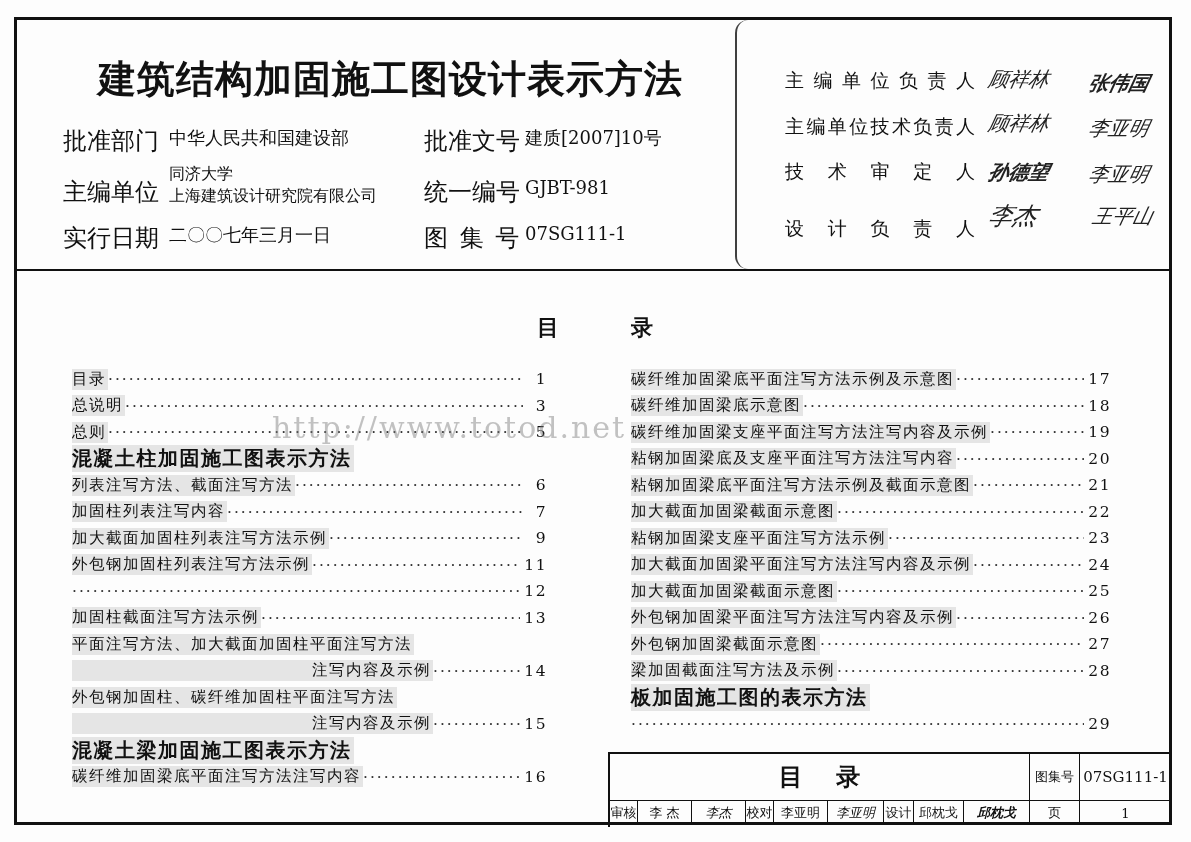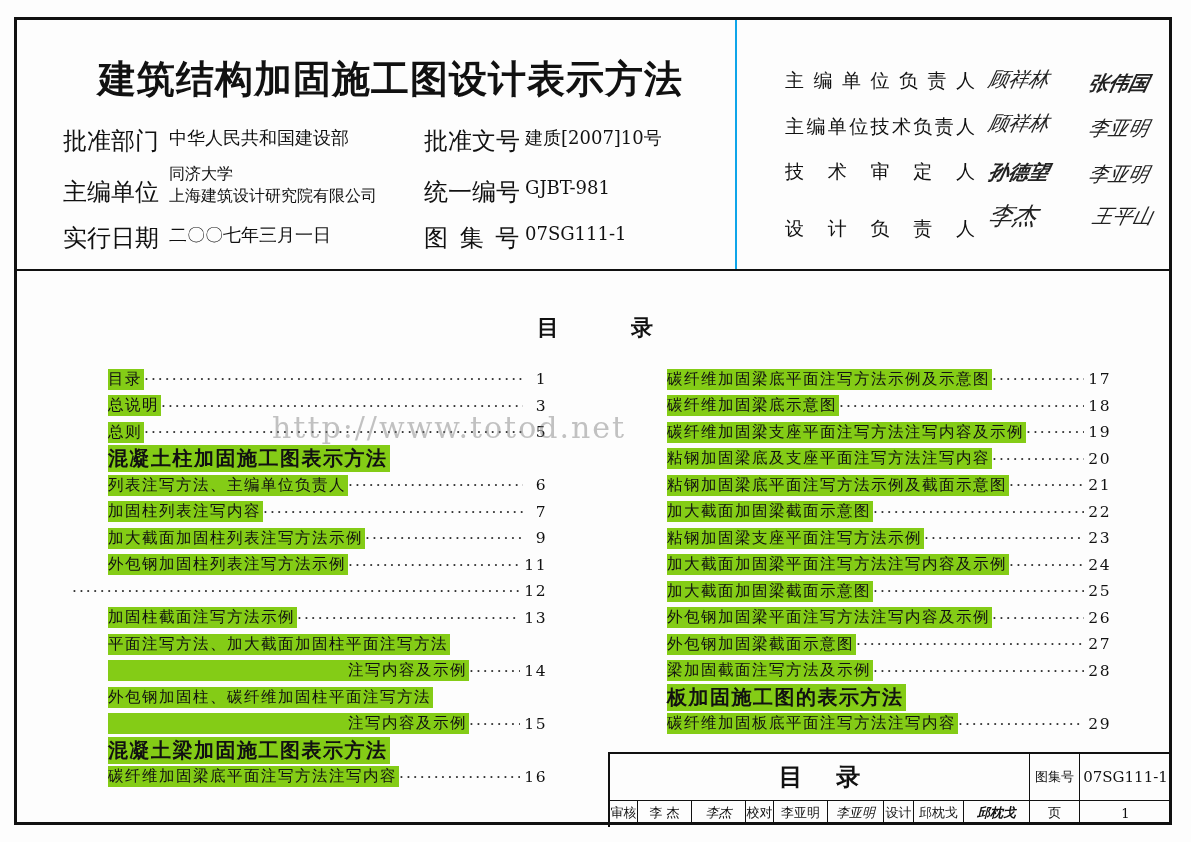--- a/index.html
+++ b/index.html
@@ -4,35 +4,35 @@
 <style>
   html, body { margin:0; padding:0; background:#fdfdfd; }
   body { width:1191px; height:842px; position:relative; overflow:hidden;
          font-family:"DejaVu Serif","Liberation Serif",serif; color:#111; }
   .frame { position:absolute; left:14px; top:17px; width:1158px; height:808px;
            border:3px solid #111; box-sizing:border-box; }
   .header { position:absolute; left:0; top:0; width:1152px; height:249px;
             border-bottom:2px solid #111; }
   .hdr-left { position:absolute; left:0; top:0; width:718px; height:249px; }
   .hdr-right { position:absolute; left:718px; top:0; width:434px; height:249px;
-               border-left:2px solid #0ea5e9; }
+               border-left:2px solid #404040;border-radius:13px; }
   .main-title { position:absolute; left:38px; top:34px; font-family:"DejaVu Sans","Liberation Sans",sans-serif;
                 font-size:38px; font-weight:bold; letter-spacing:1px; white-space:nowrap;margin-left:43px; }
   .meta-label { position:absolute; font-size:24px; }
   .meta-value { position:absolute; font-size:18px; }
   .meta-value.small { font-size:16px; line-height:20px; }
   .resp-row { position:absolute; left:48px; font-size:19px; letter-spacing:0; white-space:nowrap; }
   .resp-label { display:inline-block; width:190px; text-align:justify; text-align-last:justify; }
   .sig { position:absolute; font-family:"DejaVu Serif",serif; font-style:italic; font-size:20px; color:#222; transform:skewX(-12deg); white-space:nowrap; }
   .toc-title { position:absolute; top:293px; left:520px; font-family:"DejaVu Sans","Liberation Sans",sans-serif;
                font-size:22px; font-weight:bold; letter-spacing:0; }
   .toc-title span { display:inline-block; }
   .toc-col { position:absolute; }
   .toc-item { position:relative; height:26.5px; display:flex; align-items:center; font-size:15.5px; letter-spacing:1.5px; white-space:nowrap; }
-  .toc-item .txt { flex:0 0 auto; background:#84cc16; padding-right:2px;margin-left:36px; }
+  .toc-item .txt { flex:0 0 auto; background:#e5e5e5; padding-right:2px; }
   .toc-item .dots { flex:1 1 auto; overflow:hidden; color:#333; letter-spacing:2px; }
   .toc-item .pg { flex:0 0 auto; min-width:20px; text-align:right; padding-left:4px; }
   .toc-item.section .txt { font-family:"DejaVu Sans","Liberation Sans",sans-serif; font-weight:bold; font-size:20px; }
   .toc-item.cont .txt { padding-left:240px; }
   .watermark { position:absolute; left:255px; top:390px; font-family:"DejaVu Serif",serif; font-size:30px; color:rgba(120,120,120,0.45); letter-spacing:2px; }
   .titleblock { position:absolute; left:591px; top:732px; width:561px; height:73px; border-top:2px solid #111; border-left:2px solid #111; }
   .tb-cell { position:absolute; box-sizing:border-box; display:flex; align-items:center; justify-content:center; white-space:nowrap; }
   .tb-row1 { top:0; height:47px; border-bottom:1.5px solid #111; }
   .tb-row2 { top:47px; height:24px; font-size:13px; }
   .tb-vline { border-right:1.5px solid #111; }
@@ -110,21 +110,21 @@
       </div>
       <div class="toc-item">
         <span class="txt">总则</span>
         <span class="dots">························································································································</span>
         <span class="pg">5</span>
       </div>
       <div class="toc-item section nodots">
         <span class="txt">混凝土柱加固施工图表示方法</span>
       </div>
       <div class="toc-item">
-        <span class="txt">列表注写方法、主编单位负责人</span>
+        <span class="txt">列表注写方法、截面注写方法</span>
         <span class="dots">························································································································</span>
         <span class="pg">6</span>
       </div>
       <div class="toc-item">
         <span class="txt">加固柱列表注写内容</span>
         <span class="dots">························································································································</span>
         <span class="pg">7</span>
       </div>
       <div class="toc-item">
         <span class="txt">加大截面加固柱列表注写方法示例</span>
@@ -228,21 +228,20 @@
       </div>
       <div class="toc-item">
         <span class="txt">梁加固截面注写方法及示例</span>
         <span class="dots">························································································································</span>
         <span class="pg">28</span>
       </div>
       <div class="toc-item section nodots">
         <span class="txt">板加固施工图的表示方法</span>
       </div>
       <div class="toc-item">
-        <span class="txt">碳纤维加固板底平面注写方法注写内容</span>
         <span class="dots">························································································································</span>
         <span class="pg">29</span>
       </div>
     </div>
 
   <div class="watermark">http://www.totod.net</div>
 
   <div class="titleblock">
     <div class="tb-cell tb-row1 tb-vline" style="left:0;width:420px;font-family:'DejaVu Sans',sans-serif;font-weight:bold;font-size:24px;white-space:pre">目    录</div>
     <div class="tb-cell tb-row1 tb-vline" style="left:420px;width:50px;font-size:13px">图集号</div>

